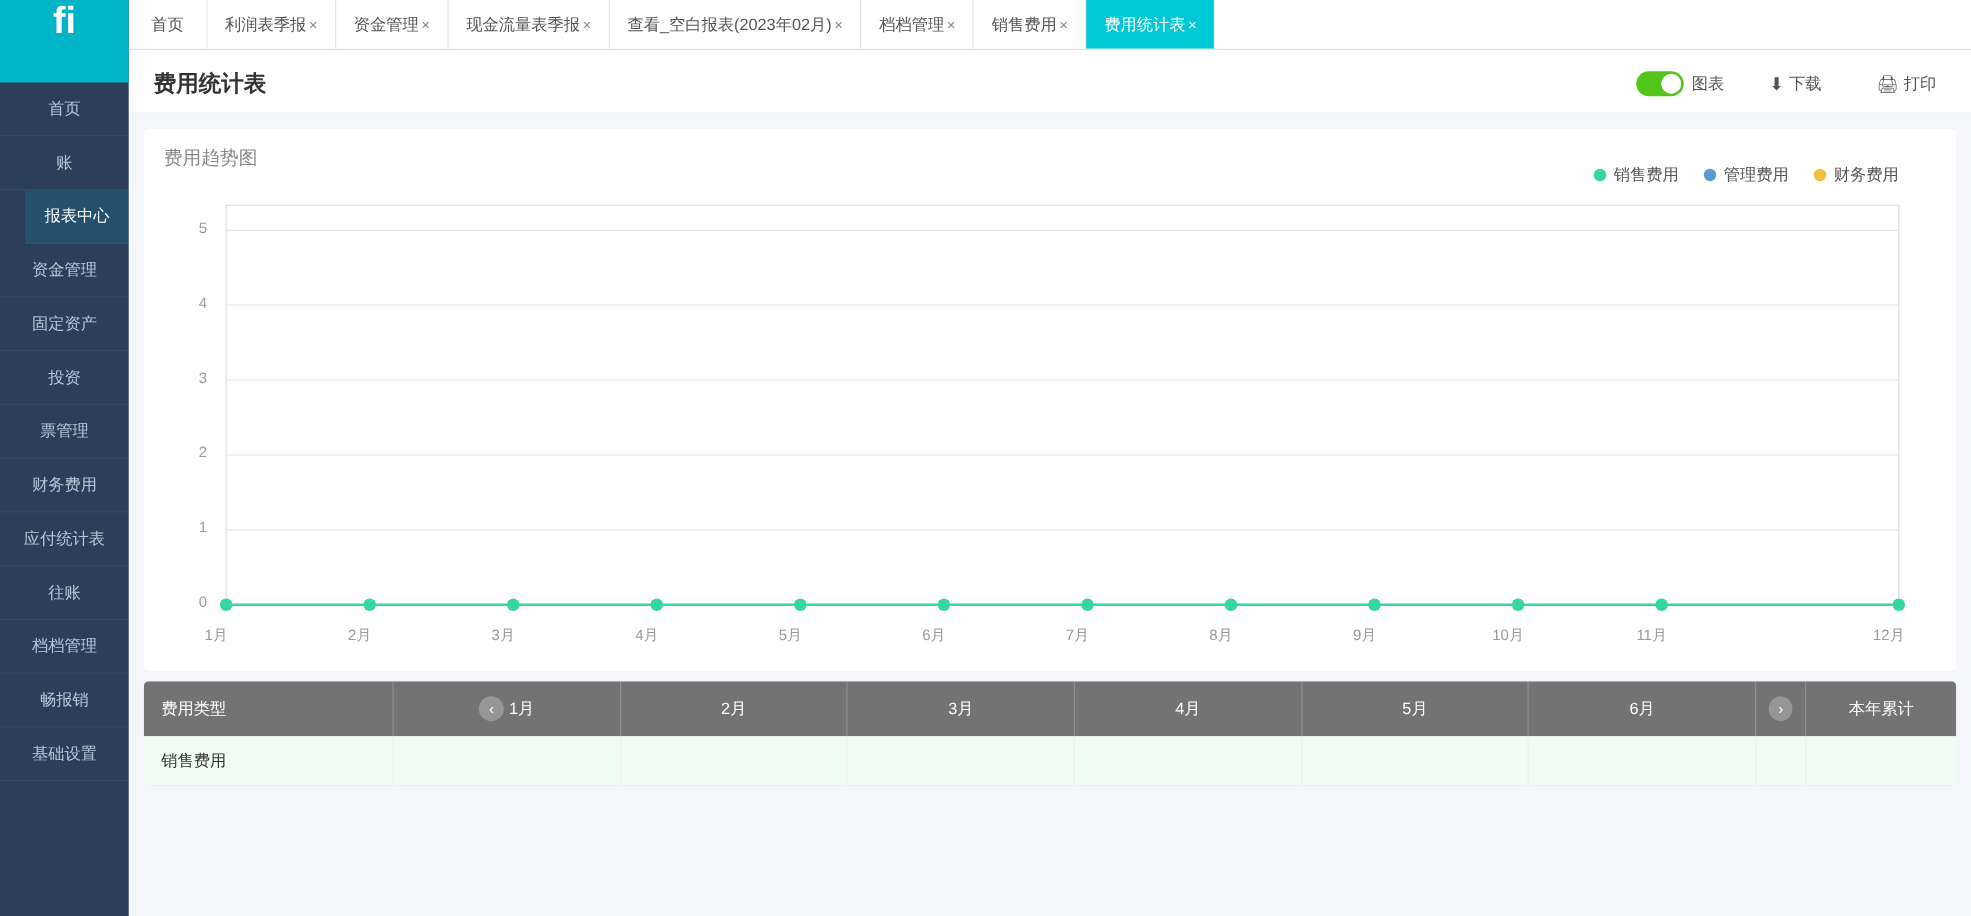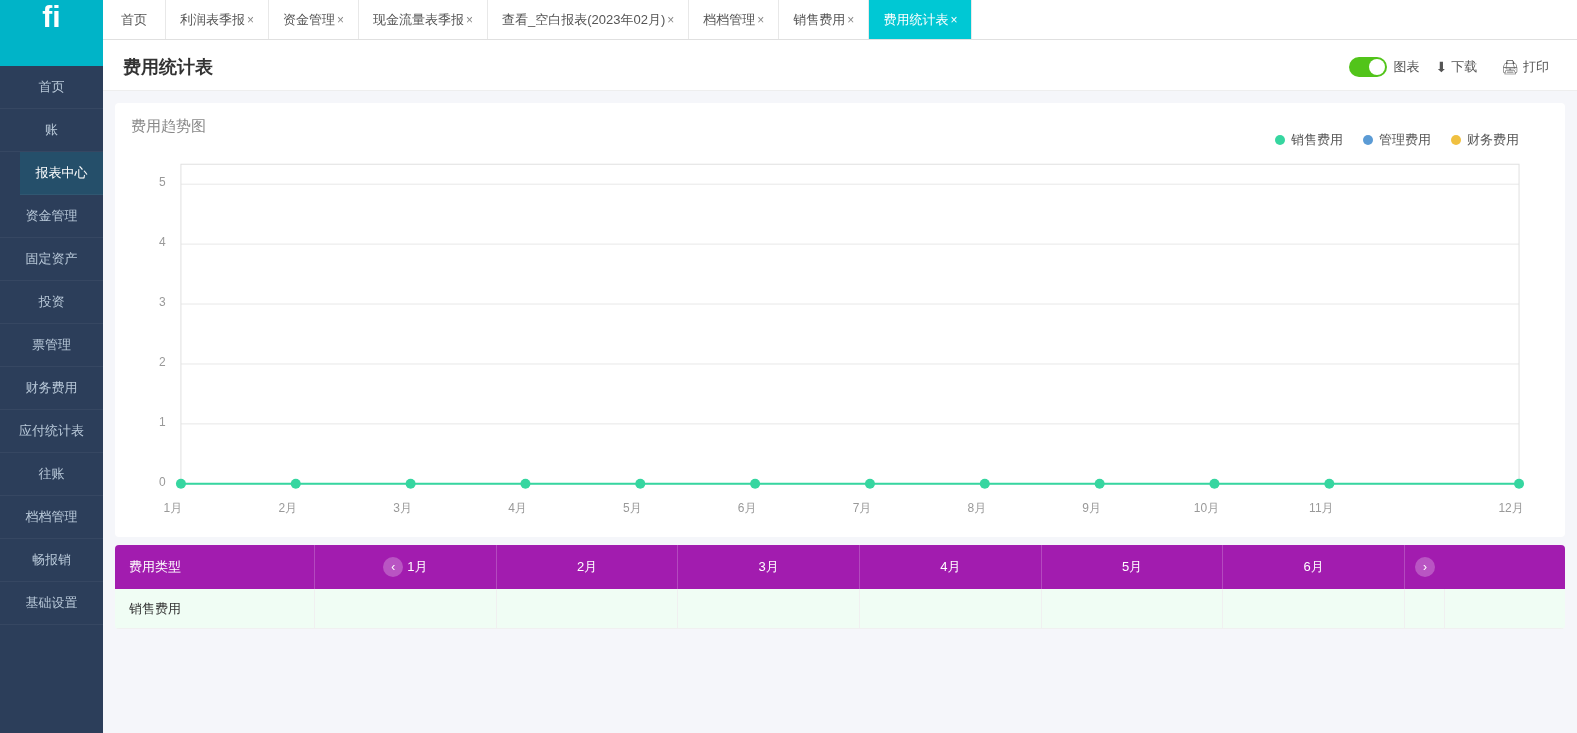--- a/index.html
+++ b/index.html
@@ -106,21 +106,21 @@
       flex-shrink: 0;
     }
     .page-title {
       font-size: 18px;
       font-weight: 600;
       color: #333;
     }
     .header-actions {
       display: flex;
       align-items: center;
-      gap: 8px;
+      gap: 28px;
       margin-left: 34px;
     }
     .toggle-switch {
       display: flex;
       align-items: center;
       gap: 6px;
     }
     .toggle-track {
       width: 38px;
       height: 20px;
@@ -188,21 +188,21 @@
     }
 
     
     .table-section {
       margin: 0 12px 12px 12px;
       border-radius: 4px;
       overflow: hidden;
       flex-shrink: 0;
     }
     .table-header {
-      background: #a21caf;
+      background: #737373;
       display: grid;
       grid-template-columns: 200px 1fr 1fr 1fr 1fr 1fr 1fr 40px 120px;
       color: white;
       font-size: 13px;
     }
     .th {
       padding: 12px 10px;
       text-align: center;
       border-right: 1px solid rgba(255,255,255,0.2);
       display: flex;
@@ -440,20 +440,23 @@
         </div>
         <div class="th">
           <span>5月</span>
         </div>
         <div class="th">
           <span>6月</span>
         </div>
         <div class="th">
           <div class="nav-arrow">›</div>
         </div>
+        <div class="th">
+          <span>本年累计</span>
+        </div>
       </div>
       <div class="table-body">
         <div class="table-row highlight">
           <div class="td">
             <span>销售费用</span>
           </div>
           <div class="td"></div>
           <div class="td"></div>
           <div class="td"></div>
           <div class="td"></div>

